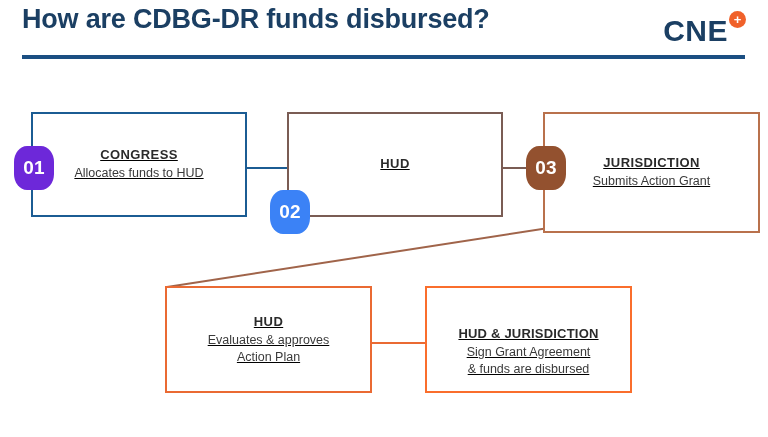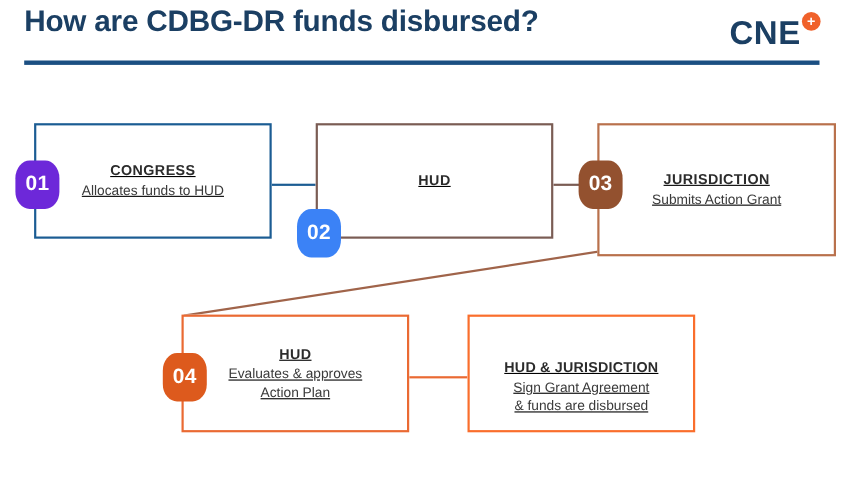--- a/index.html
+++ b/index.html
@@ -188,21 +188,20 @@
     <div class="box-title">JURISDICTION</div>
     <div class="box-desc">Submits Action Grant</div>
   </div>
   <div id="badge-3" class="badge">03</div>
 
   <div id="box-4" class="flow-box">
     <div class="box-title">HUD</div>
     <div class="box-desc">Evaluates &amp; approves
 Action Plan</div>
   </div>
-  <div id="badge-4" class="badge">04</div>
 
   <div id="box-5" class="flow-box">
     <div class="box-title">HUD &amp; JURISDICTION</div>
     <div class="box-desc">Sign Grant Agreement
 &amp; funds are disbursed</div>
   </div>
 
 </div>
 
 </body></html>

